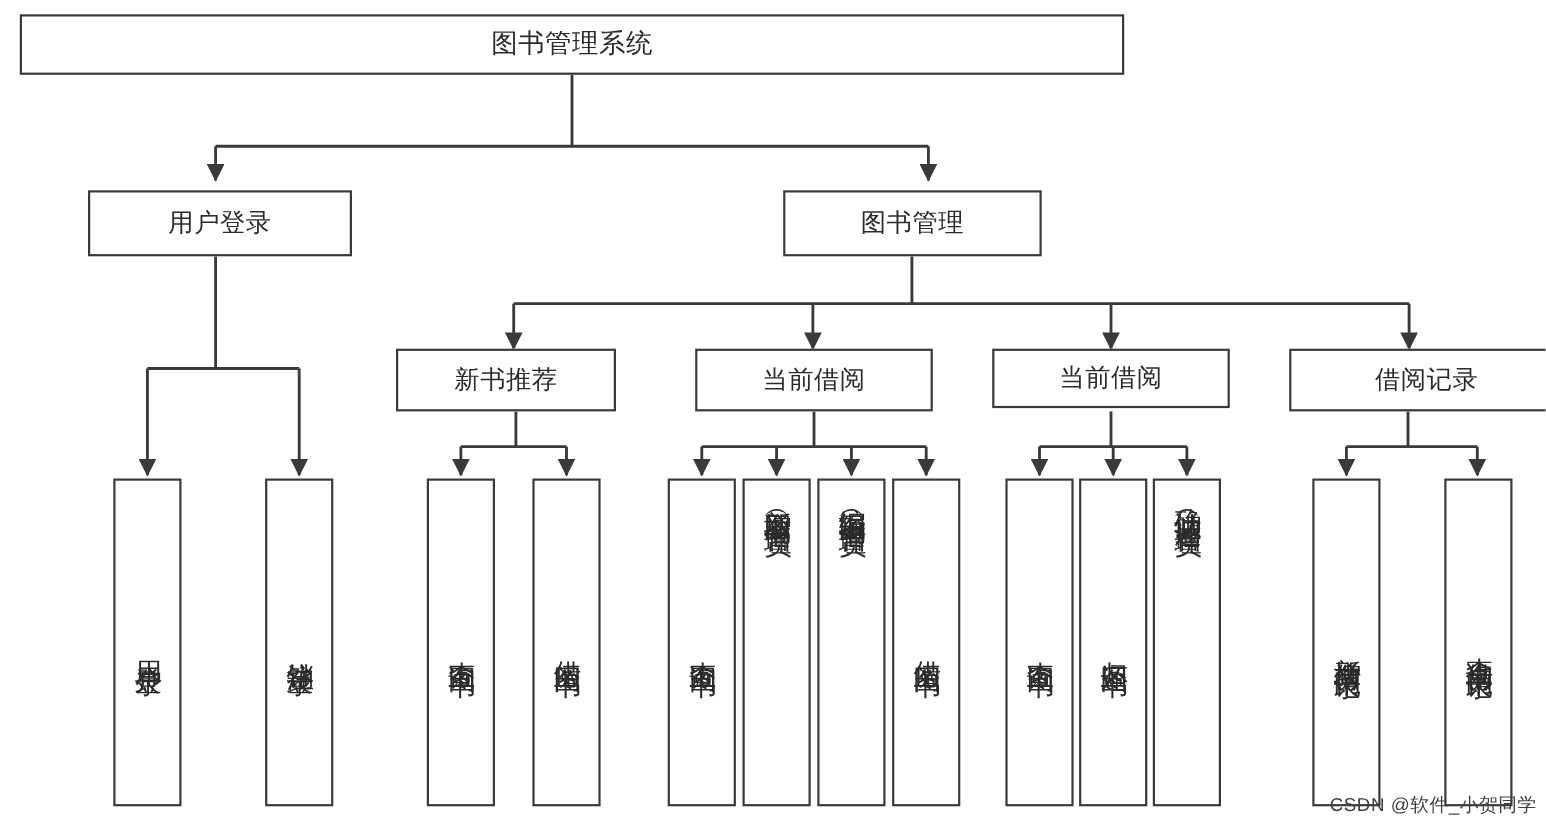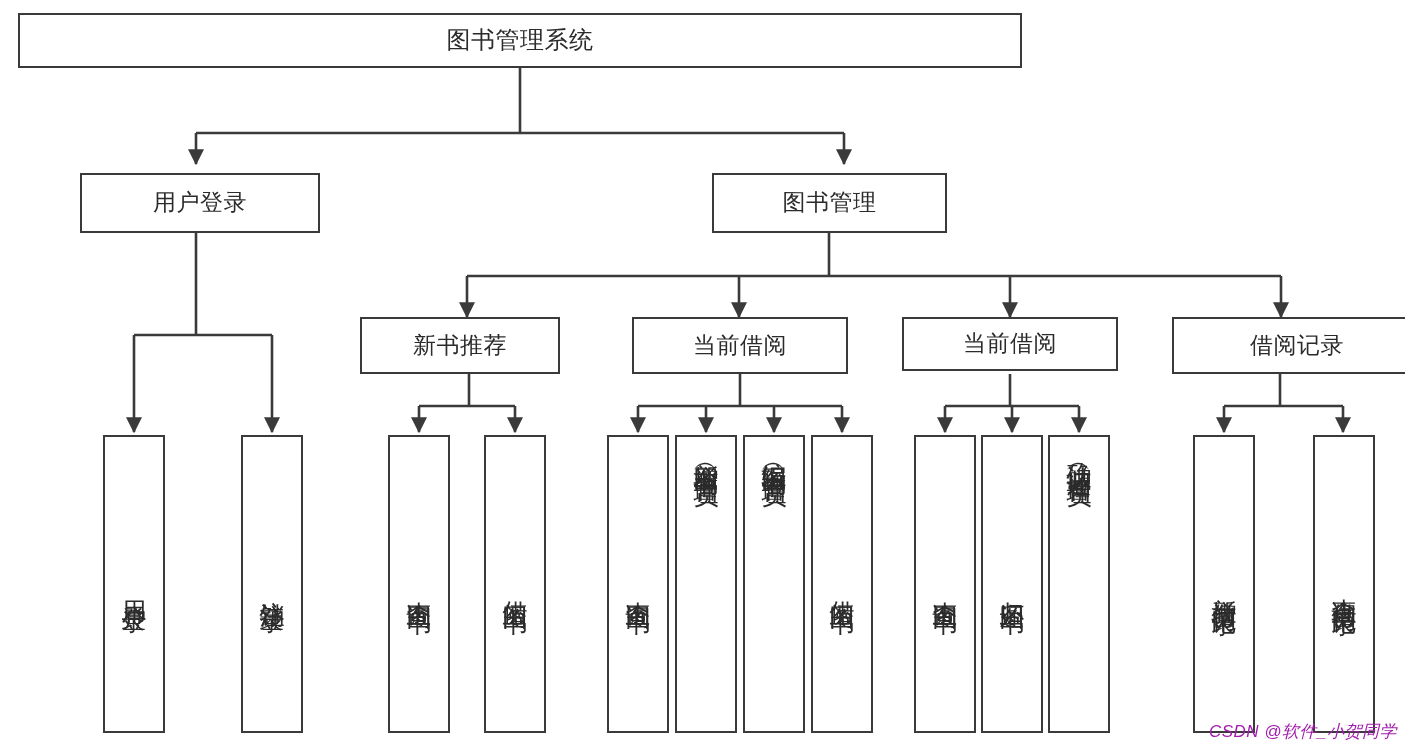--- a/index.html
+++ b/index.html
@@ -63,24 +63,23 @@
     left: 0; top: 0;
     width: 1405px;
     height: 747px;
     pointer-events: none;
   }
   #watermark {
     position: absolute;
     right: 8px;
     bottom: 4px;
     font-size: 17px;
-    color: #a21caf;
+    color: #404040;
     letter-spacing: 0.5px;
     white-space: nowrap;
-    font-style: italic;
   }
 </style>
 </head>
 <body>
 
 <div id="diagram-root">
 
   <svg id="links" viewBox="0 0 1405 747" width="1405" height="747">
     <defs>
       <marker id="arrow" viewBox="0 0 10 10" refX="9.2" refY="5" markerWidth="6.2" markerHeight="6.2" orient="auto-start-reverse">

